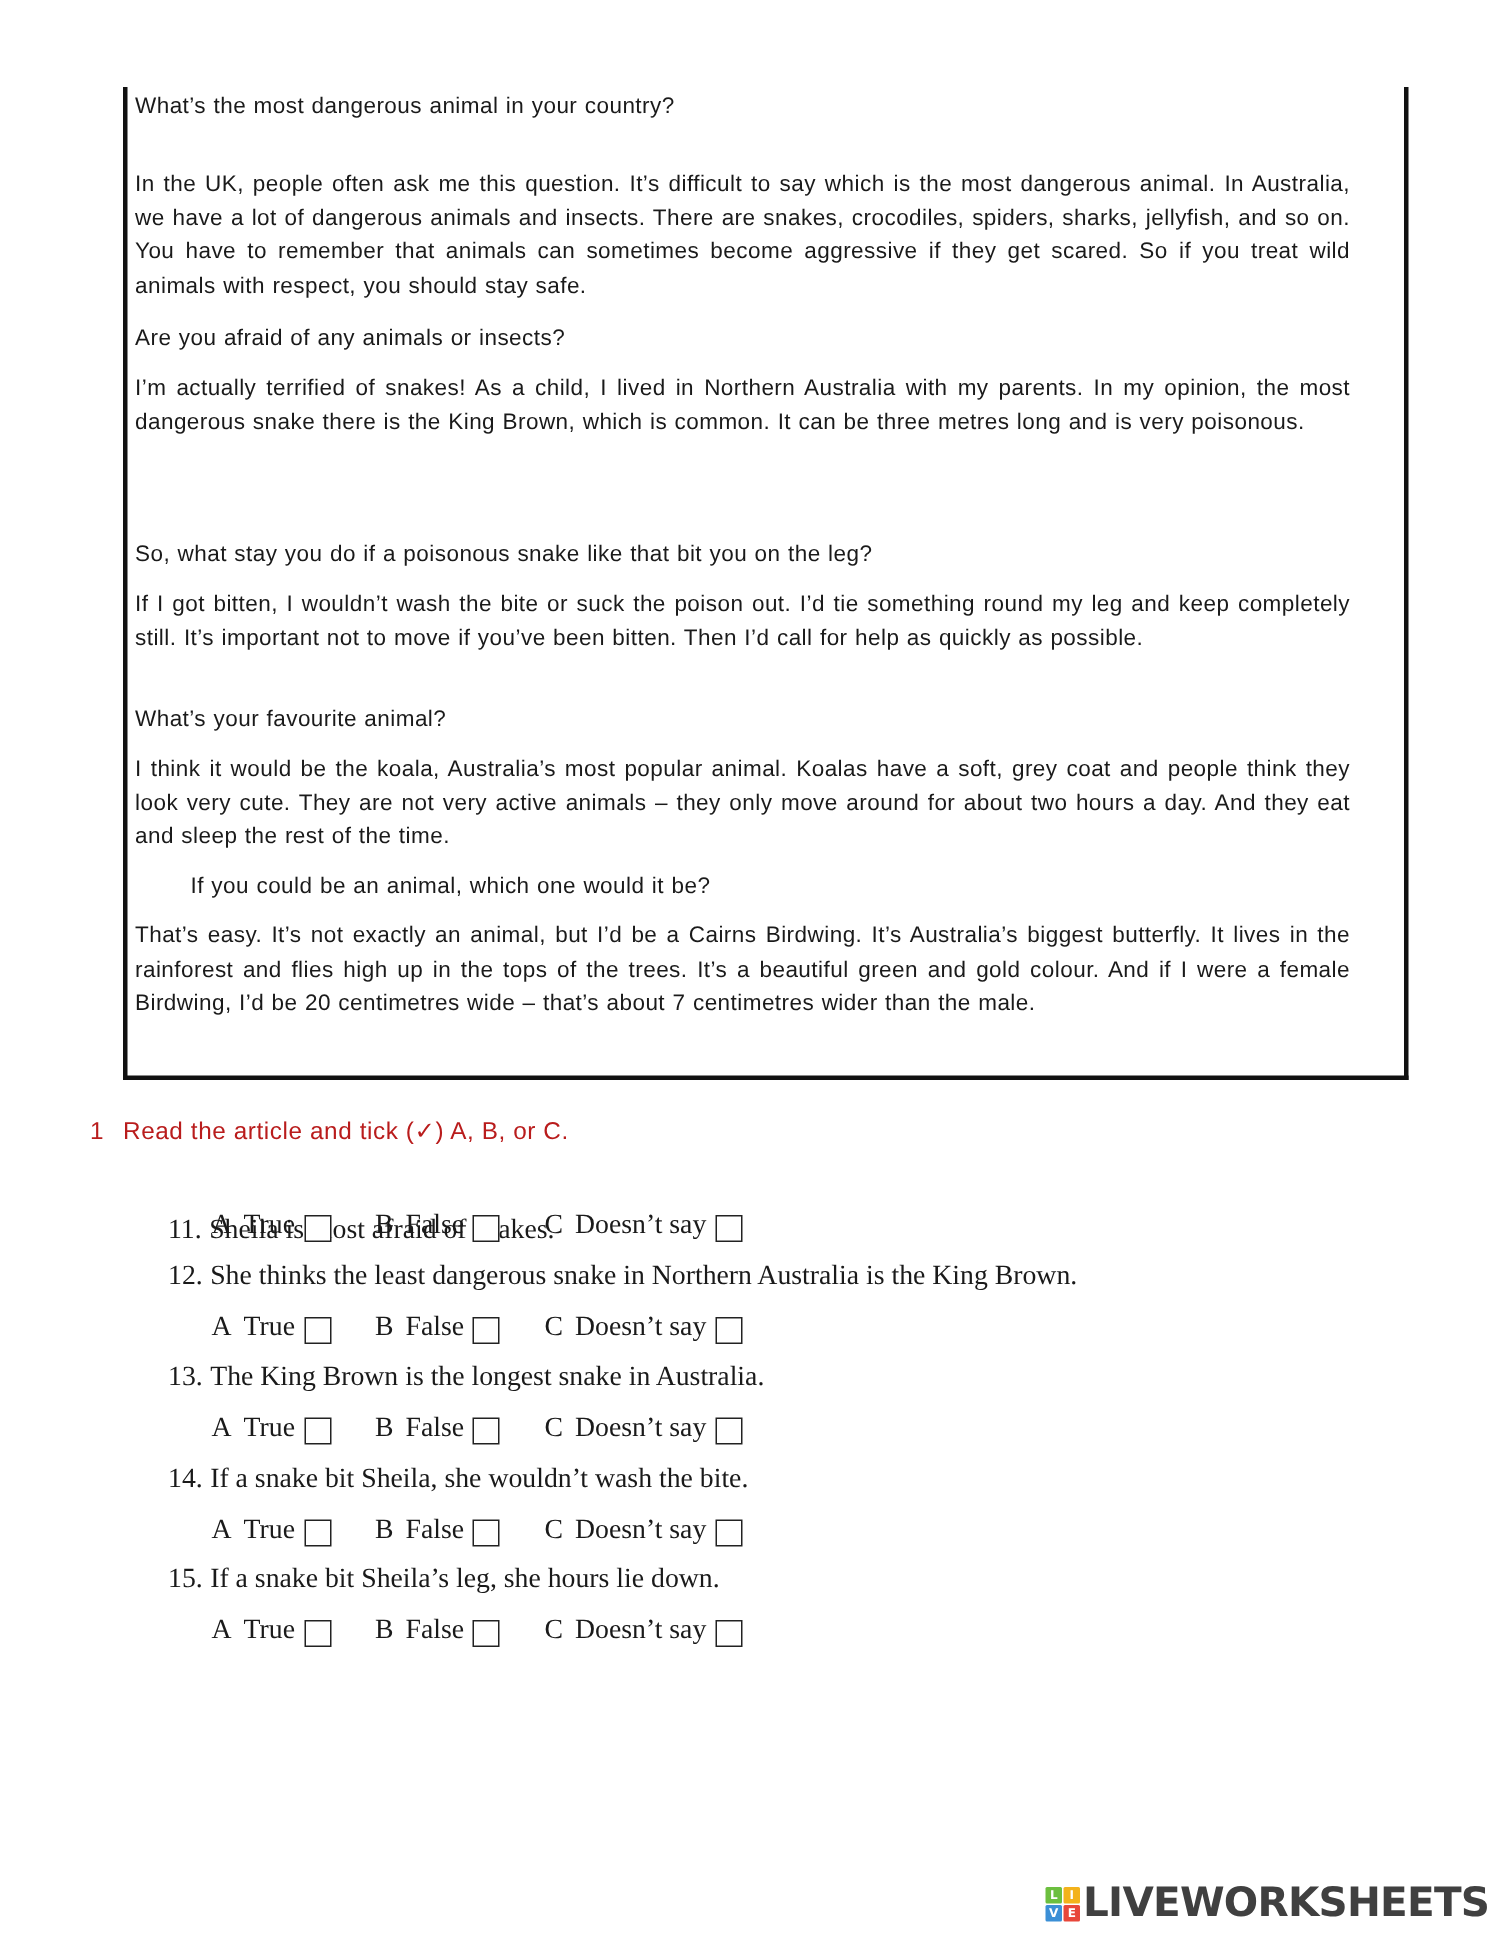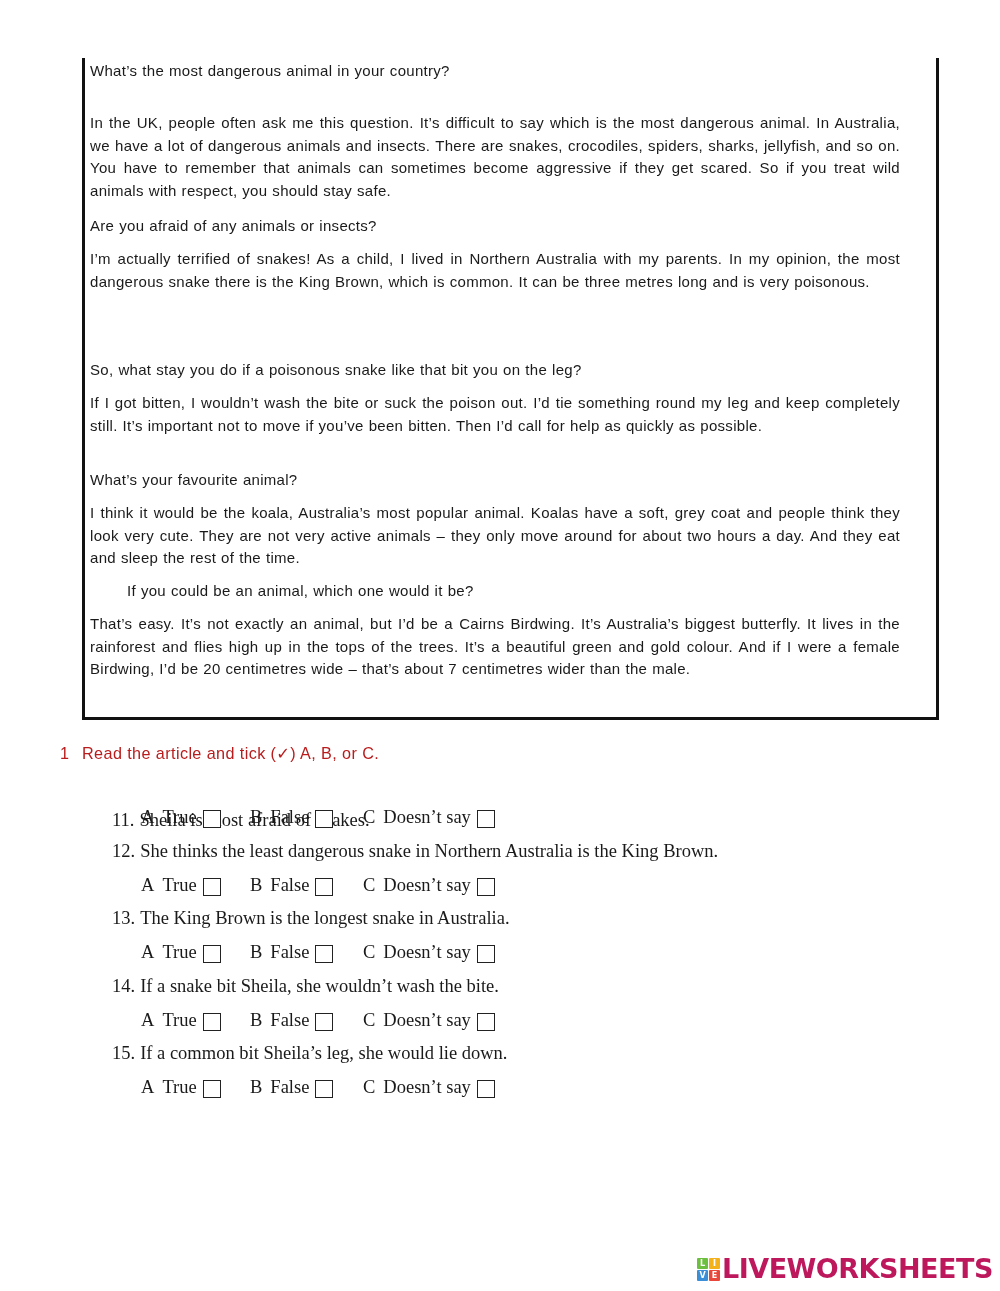--- a/index.html
+++ b/index.html
@@ -225,21 +225,21 @@
         <span class="letter">B</span>
         <span class="label">False</span>
         <span class="checkbox"></span>
       </span>
       <span class="opt opt-c">
         <span class="letter">C</span>
         <span class="label">Doesn’t say</span>
         <span class="checkbox"></span>
       </span>
     </div>
-    <div class="question" style="top: 1043px;"><span>15.</span><span style="margin-left: 5px;">If a common bit Sheila’s leg, she would lie down.</span></div>
+    <div class="question" style="top: 1043px;"><span>15.</span><span style="margin-left: 5px;">If a snake bit Sheila’s leg, she hours lie down.</span></div>
     <div class="options" style="top: 1077px;">
       <span class="opt opt-a">
         <span class="letter">A</span>
         <span class="label">True</span>
         <span class="checkbox"></span>
       </span>
       <span class="opt opt-b">
         <span class="letter">B</span>
         <span class="label">False</span>
         <span class="checkbox"></span>
@@ -252,14 +252,14 @@
     </div>
   </div>
 
 <div class="logo">
   <div class="logo-icon">
     <span style="background: rgb(108, 191, 63);">L</span>
     <span style="background: rgb(243, 178, 27);">I</span>
     <span style="background: rgb(59, 143, 214);">V</span>
     <span style="background: rgb(232, 71, 58);">E</span>
   </div>
-  <div class="logo-text" style="color: #be185d;">LIVEWORKSHEETS</div>
+  <div class="logo-text" style="color: #404040;">LIVEWORKSHEETS</div>
 </div>
 
 </body></html>

